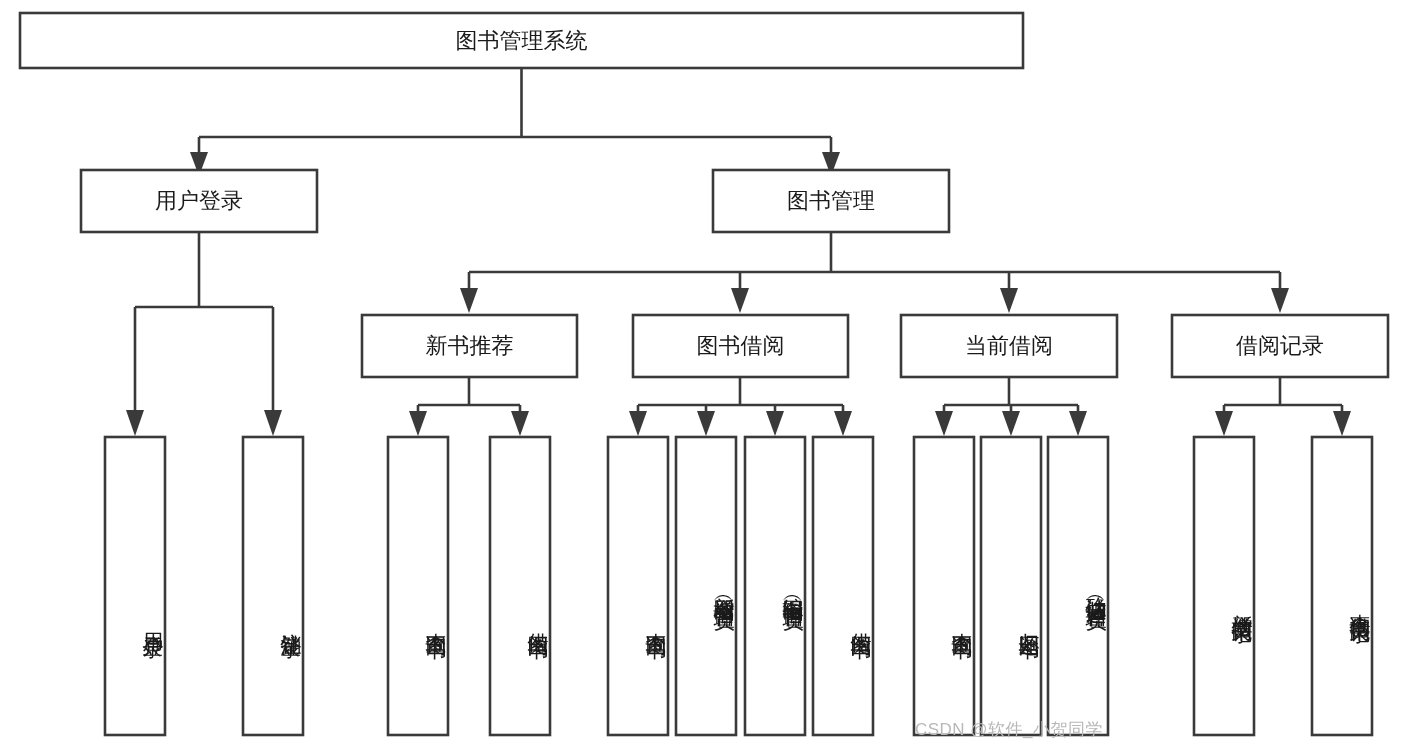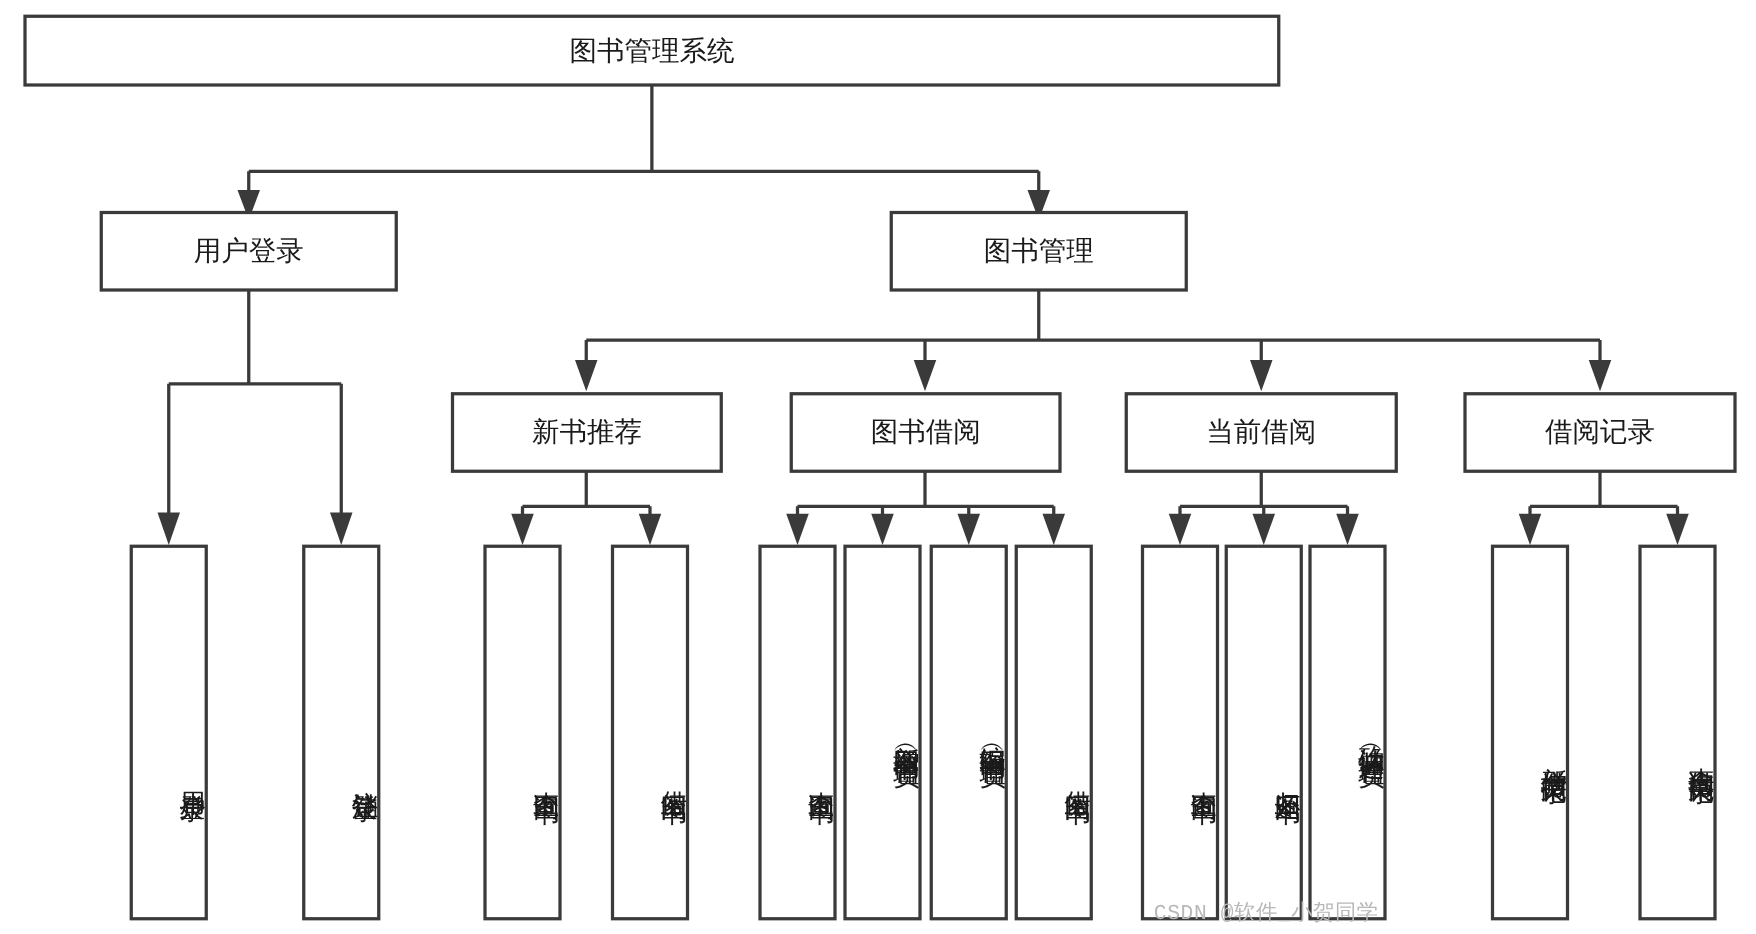--- a/index.html
+++ b/index.html
@@ -61,21 +61,21 @@
     display: flex;
     align-items: flex-start;
     justify-content: center;
     white-space: nowrap;
     pointer-events: none;
   }
   .watermark {
     position: absolute;
     right: 12px;
     bottom: 6px;
-    font-family: Liberation Mono, monospace;
+    font-family: Liberation Sans, sans-serif;
     font-size: 17px;
     color: #b8b8b8;
     letter-spacing: 0.5px;
     white-space: nowrap;
   }
 </style>
 </head>
 <body>
 
 <div id="diagram-root">

